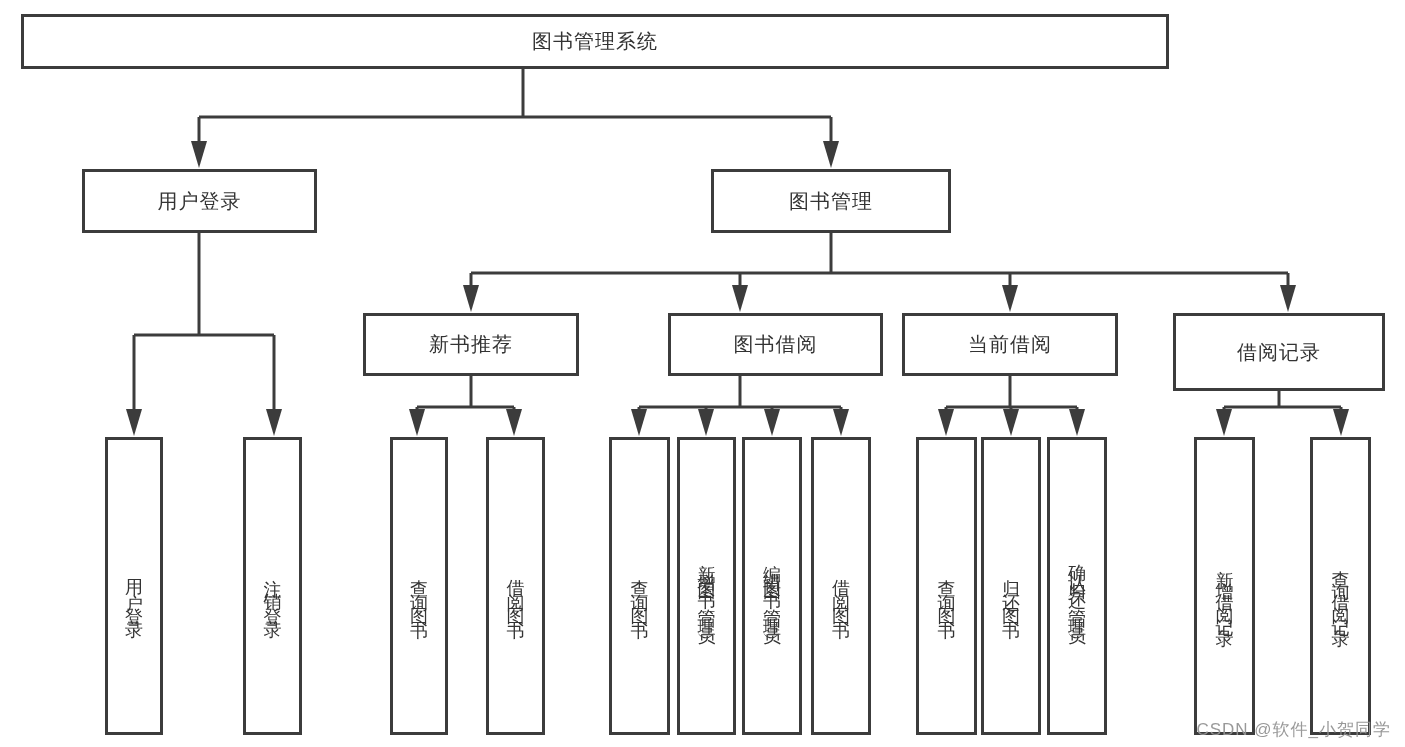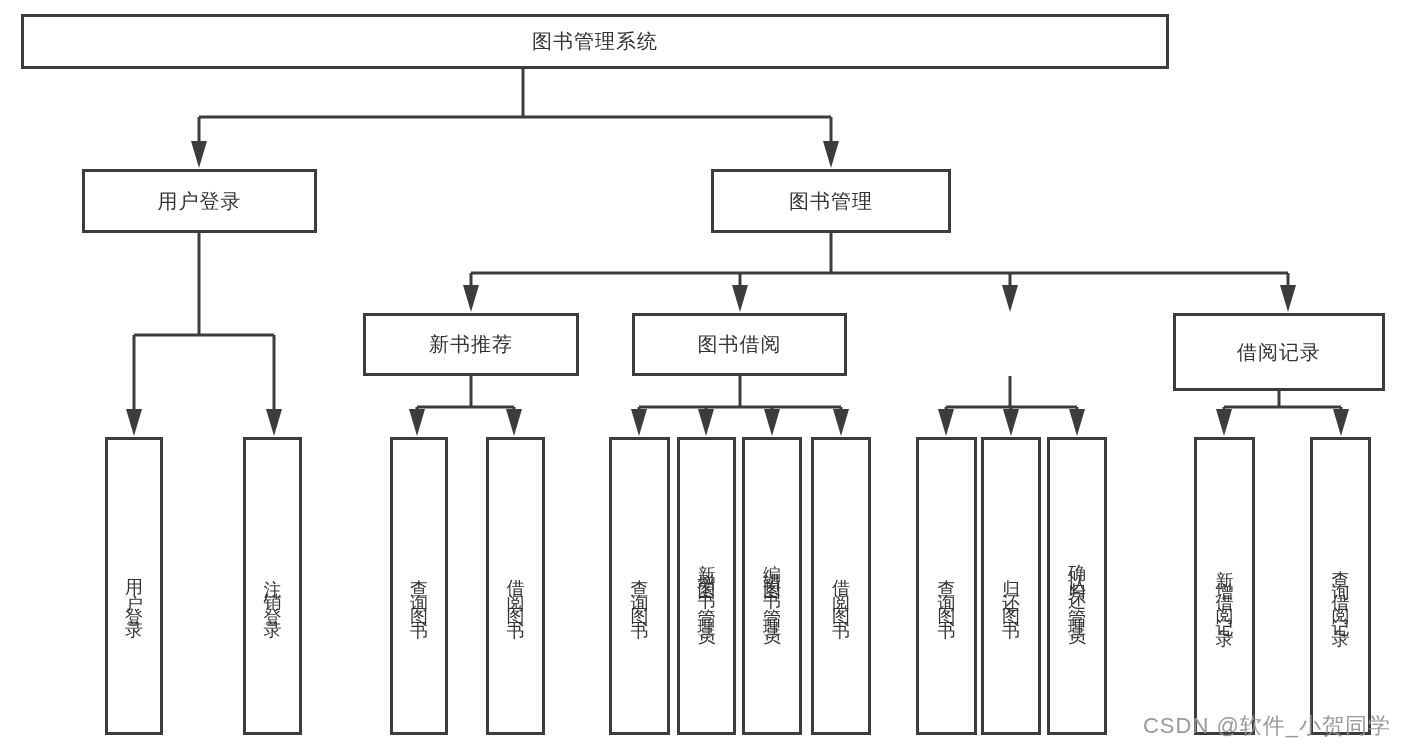--- a/index.html
+++ b/index.html
@@ -26,21 +26,21 @@
     white-space:nowrap;
     line-height:1;
   }
   .vs4 .vtext{letter-spacing:14px;margin-top:14px;}
   .vs6 .vtext{letter-spacing:12px;margin-top:12px;}
   .vs9 .vtext{letter-spacing:9px;margin-top:9px;}
   .watermark{
     position:absolute;
     right:14px;
     bottom:6px;
-    font-size:22px;
+    font-size:17px;
     color:rgba(148,148,148,0.95);
     letter-spacing:1px;
     z-index:3;
   }
 </style>
 </head>
 <body>
 
 <div class="stage">
 
@@ -124,22 +124,25 @@
   <div class="box" style="left:82px;top:169px;width:235px;height:64px;">
     <span>用户登录</span>
   </div>
   <div class="box" style="left:711px;top:169px;width:240px;height:64px;">
     <span>图书管理</span>
   </div>
 
   <div class="box" style="left:363px;top:313px;width:216px;height:63px;">
     <span>新书推荐</span>
   </div>
-  <div class="box" style="left:632px;top:313px;width:215px;height:63px;">
+  <div class="box" style="left:668px;top:313px;width:215px;height:63px;">
     <span>图书借阅</span>
+  </div>
+  <div class="box" style="left:902px;top:313px;width:216px;height:63px;">
+    <span>当前借阅</span>
   </div>
   <div class="box" style="left:1173px;top:313px;width:212px;height:78px;">
     <span>借阅记录</span>
   </div>
 
   <div class="box vbox vs4" style="left:105px;top:437px;width:58px;height:298px;">
     <span class="vtext">用户登录</span>
   </div>
   <div class="box vbox vs4" style="left:243px;top:437px;width:59px;height:298px;">
     <span class="vtext">注销登录</span>

